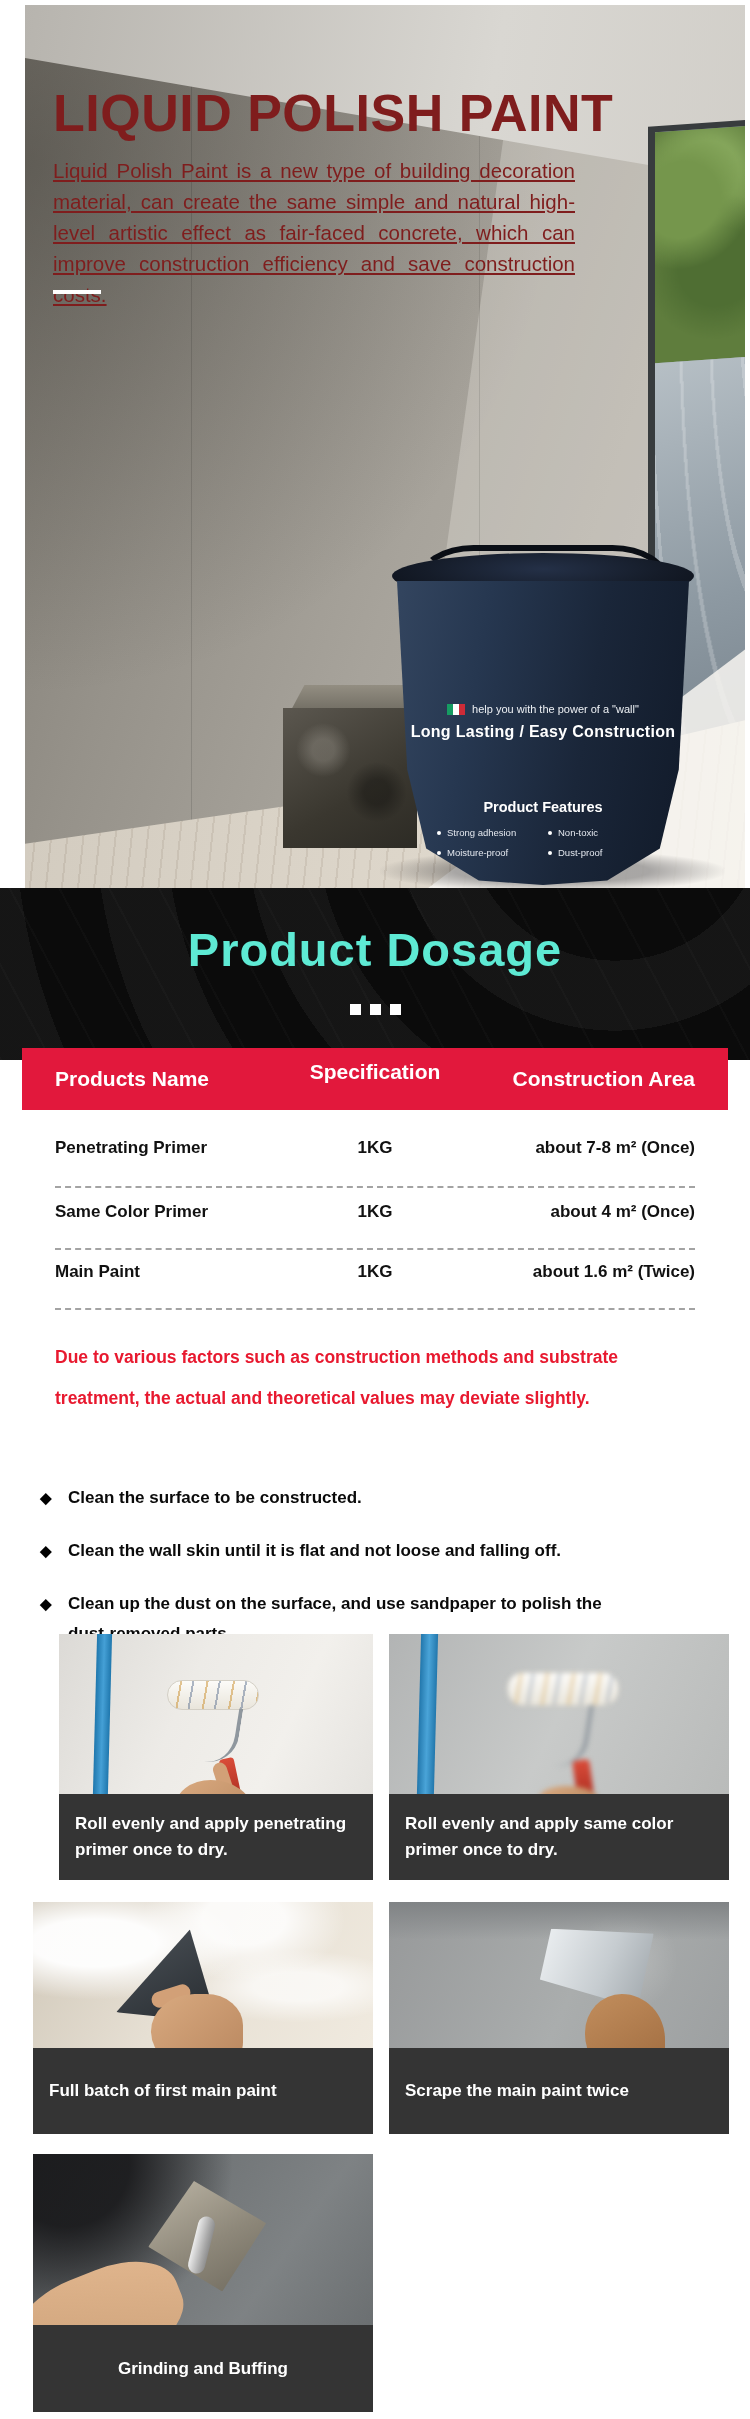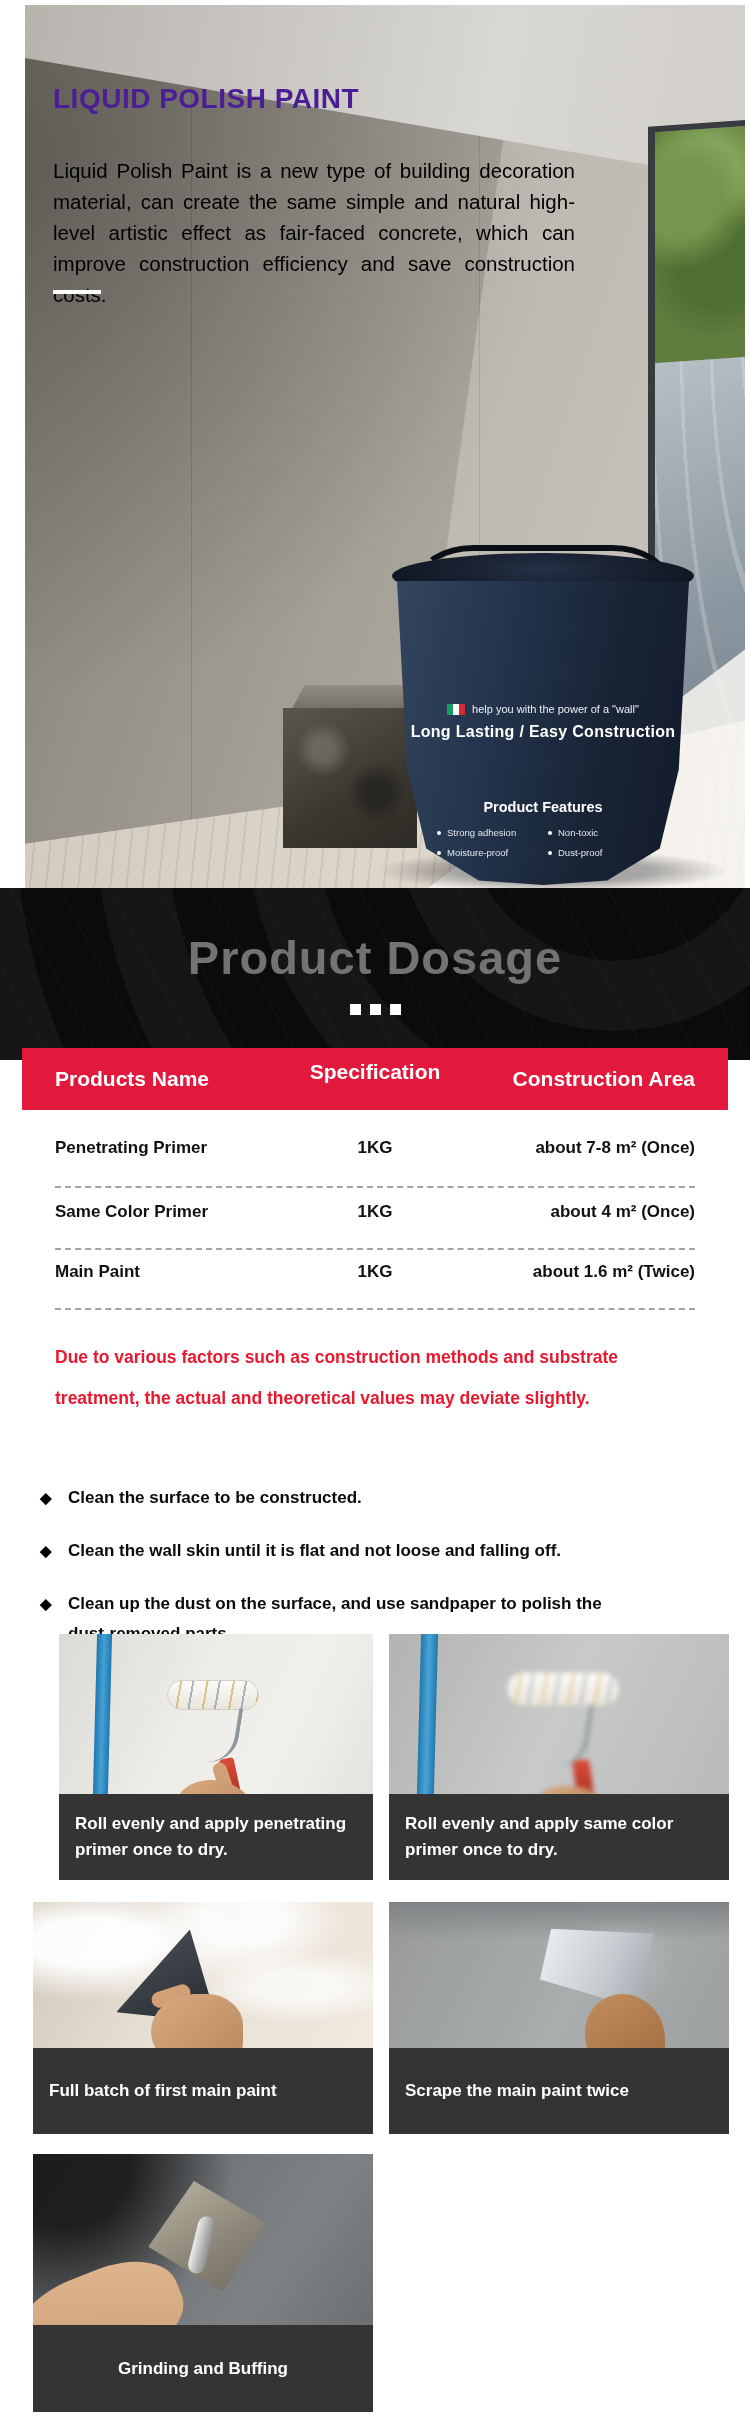--- a/index.html
+++ b/index.html
@@ -31,22 +31,22 @@
     background:
       repeating-radial-gradient(ellipse at 130% -10%, rgba(255,255,255,0.22) 0 3px, transparent 3px 30px),
       linear-gradient(165deg,#b6bfc5 0%,#8d99a2 45%,#68737d 100%); }
   .floor { position:absolute; inset:0;
     clip-path:polygon(0 95%, 55% 88.5%, 87% 83.5%, 100% 81%, 100% 100%, 0 100%);
     background:
       repeating-linear-gradient(96deg, rgba(110,90,70,0.12) 0 2px, transparent 2px 16px),
       linear-gradient(100deg,#cfc8bc 0%,#ddd6ca 60%,#e6e1d7 100%); }
   .floor-glare { position:absolute; inset:0; clip-path:polygon(56% 100%, 100% 73%, 100% 100%); background:rgba(248,246,241,0.85); }
 
-  .hero-title { position:absolute; left:28px; top:78px; color:#4c1d95; font-size:28px; font-weight:700; letter-spacing:0.5px; }
-  .hero-desc { position:absolute; left:28px; top:150px; width:522px; color:#000000; font-size:20.5px; line-height:31px; text-align:justify; }
+  .hero-title { position:absolute; left:28px; top:78px; color:#7f1d1d; font-size:52px; font-weight:700; letter-spacing:0.5px; }
+  .hero-desc { position:absolute; left:28px; top:150px; width:522px; color:#7f1d1d; font-size:20.5px; line-height:31px; text-align:justify;text-decoration:underline; }
   .hero-dash { position:absolute; left:28px; top:285px; width:48px; height:4px; background:#fff; }
 
   
   .bench-top { position:absolute; left:272px; top:680px; width:140px; height:28px; transform:skewX(-28deg);
     background:linear-gradient(#938e82,#6f6b61); }
   .bench-front { position:absolute; left:258px; top:703px; width:134px; height:140px;
     background:
       radial-gradient(circle at 30% 30%, rgba(200,195,185,0.25) 0 8%, transparent 20%),
       radial-gradient(circle at 70% 60%, rgba(0,0,0,0.3) 0 10%, transparent 24%),
       linear-gradient(150deg,#5b574f 0%,#3a372f 60%,#2d2b25 100%); }
@@ -78,21 +78,21 @@
     display:grid; grid-template-columns:1fr 1fr; row-gap:9px; column-gap:10px; }
   .feature { display:flex; align-items:center; gap:6px; font-size:9.5px; color:#e3e7ee; text-align:left; }
   .feature .dot { width:4px; height:4px; border-radius:50%; background:#fff; flex:0 0 auto; }
 
   
   .dosage-band { position:absolute; left:0; top:888px; width:750px; height:172px; background:#0b0b0b; overflow:hidden; }
   .band-texture { position:absolute; inset:0;
     background:
       repeating-radial-gradient(circle at 82% -45%, rgba(255,255,255,0.045) 0 70px, transparent 70px 150px),
       repeating-linear-gradient(62deg, rgba(255,255,255,0.02) 0 2px, transparent 2px 44px); }
-  .band-title { position:absolute; top:34px; width:100%; text-align:center; color:#737373; font-size:47px; font-weight:700; letter-spacing:1px;margin-top:8px; }
+  .band-title { position:absolute; top:34px; width:100%; text-align:center; color:#5eead4; font-size:47px; font-weight:700; letter-spacing:1px; }
   .band-dots { position:absolute; top:116px; width:100%; display:flex; justify-content:center; gap:9px; }
   .band-dots i { width:11px; height:11px; background:#fff; }
 
   
   .table-header { position:absolute; left:22px; top:1048px; width:706px; height:62px; background:#e2183c;
     display:flex; align-items:center; color:#fff; font-size:21px; font-weight:700; }
   .th-name { position:absolute; left:33px; top:19px; }
   .th-spec { position:absolute; left:0; right:0; top:12px; text-align:center; }
   .th-area { position:absolute; right:33px; top:19px; }
   .dtable { position:absolute; left:22px; top:1110px; width:706px; height:210px; color:#111; }

